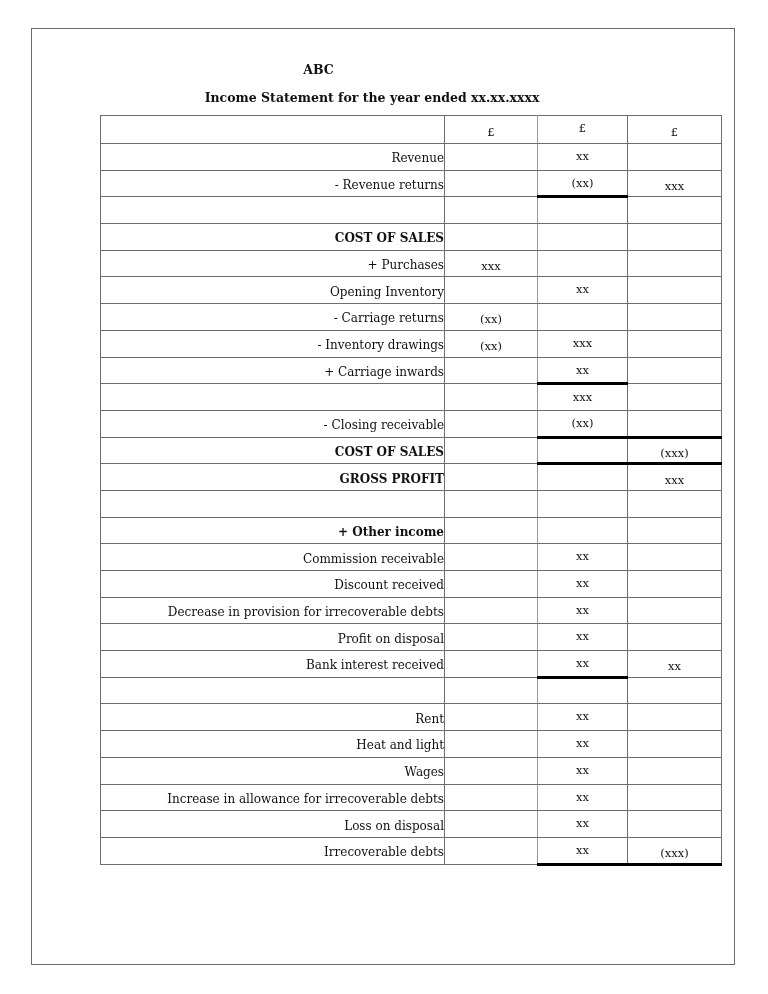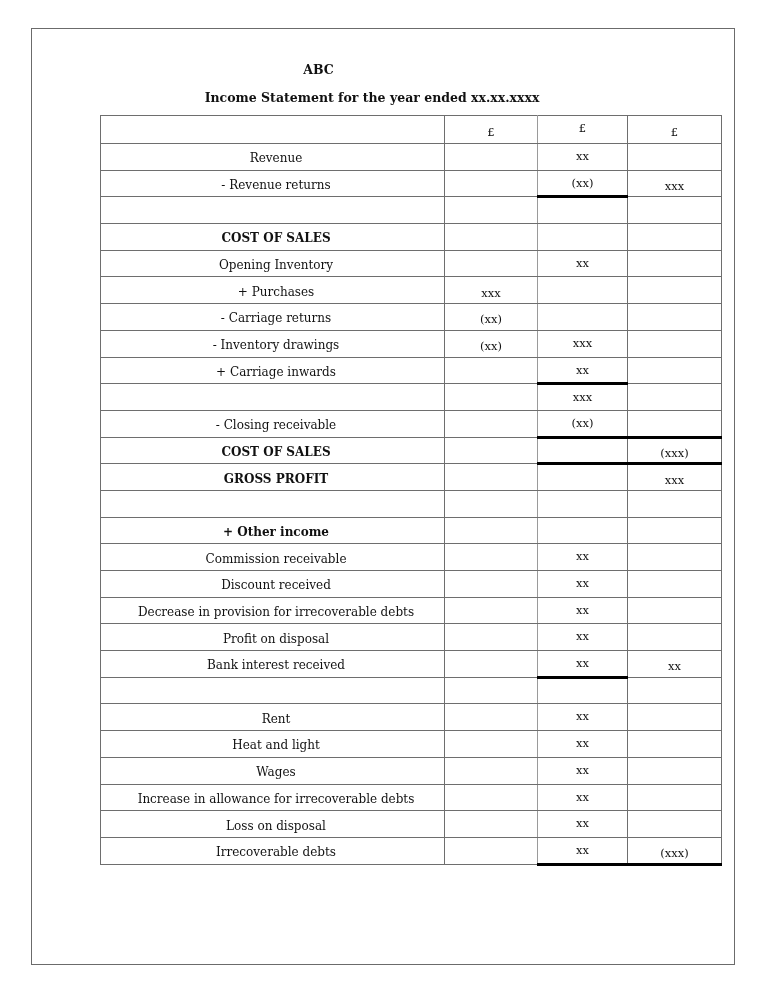--- a/index.html
+++ b/index.html
@@ -6,21 +6,21 @@
     body { width: 768px; height: 994px; position: relative; font-family: "DejaVu Serif", "Liberation Serif", serif; color: #111; }
     .page-frame { position: absolute; left: 31px; top: 28px; width: 704px; height: 937px; border: 1px solid #6b6b6b; box-sizing: border-box; }
     .doc-title { position: absolute; left: 0; width: 637px; top: 62px; text-align: center; font-weight: bold; font-size: 12.5px; letter-spacing: 0; }
     .doc-subtitle { position: absolute; left: 0; width: 744px; top: 90px; text-align: center; font-weight: bold; font-size: 12.5px; }
     table.stmt { position: absolute; left: 100px; top: 115px; border-collapse: collapse; table-layout: fixed; width: 621px; font-size: 12px; }
     table.stmt col.c0 { width: 344px; }
     table.stmt col.c1 { width: 93px; }
     table.stmt col.c2 { width: 90px; }
     table.stmt col.c3 { width: 94px; }
     table.stmt td { border: 1px solid #6e6e6e; height: 26.7px; padding: 0; box-sizing: border-box; vertical-align: middle; }
-    table.stmt td.label { padding-left: 7px; text-align: center; padding-top: 3px; }
+    table.stmt td.label { padding-left: 7px; text-align: right; padding-top: 3px; }
     table.stmt td.num { text-align: center; font-size: 11.5px; }
     table.stmt td.num.top { vertical-align: top; padding-top: 5px; }
     table.stmt td.num.mid { padding-top: 5px; }
     table.stmt tr.bold td.label { font-weight: bold; }
     table.stmt td.rule-bottom { border-bottom: 3px solid #000; }
     table.stmt td.col1 { border-left-color: #9a9a9a; border-right-color: #9a9a9a; }
     table.stmt tr.hdr td { height: 28px; }
   </style>
 </head>
 <body>
@@ -61,29 +61,29 @@
         <td class="num top"></td>
         <td class="num mid"></td>
       </tr>
       <tr class="bold">
         <td class="label">COST OF SALES</td>
         <td class="num mid col1"></td>
         <td class="num top"></td>
         <td class="num mid"></td>
       </tr>
       <tr>
-        <td class="label">Opening Inventory</td>
-        <td class="num mid col1"></td>
-        <td class="num top">xx</td>
-        <td class="num mid"></td>
-      </tr>
-      <tr>
         <td class="label">+ Purchases</td>
         <td class="num mid col1">xxx</td>
         <td class="num top"></td>
+        <td class="num mid"></td>
+      </tr>
+      <tr>
+        <td class="label">Opening Inventory</td>
+        <td class="num mid col1"></td>
+        <td class="num top">xx</td>
         <td class="num mid"></td>
       </tr>
       <tr>
         <td class="label">- Carriage returns</td>
         <td class="num mid col1">(xx)</td>
         <td class="num top"></td>
         <td class="num mid"></td>
       </tr>
       <tr>
         <td class="label">- Inventory drawings</td>

